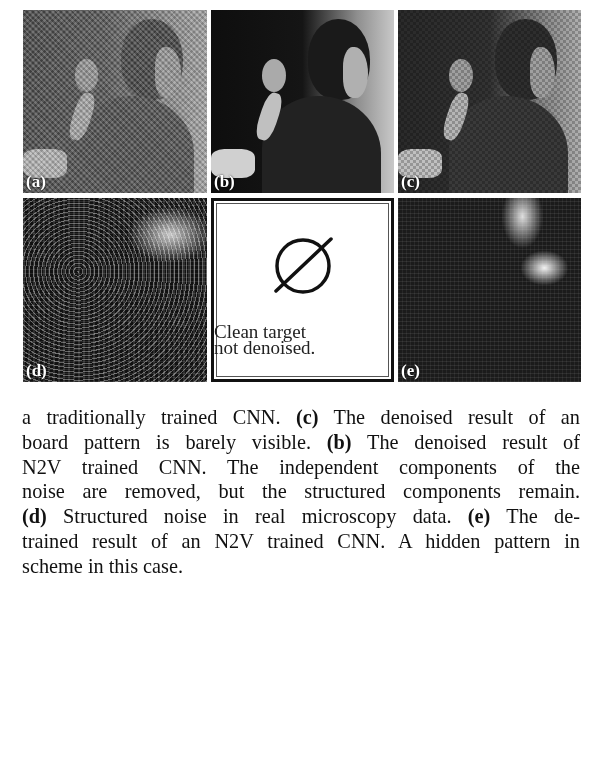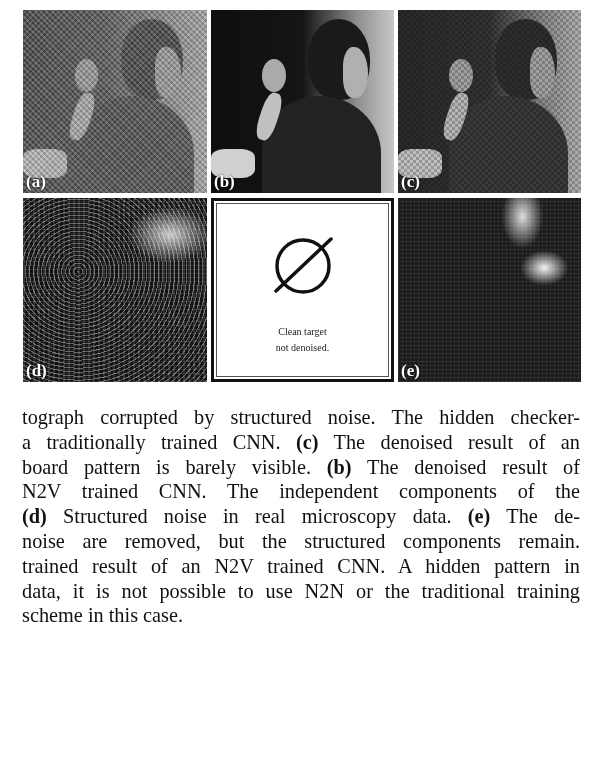--- a/index.html
+++ b/index.html
@@ -15,21 +15,21 @@
   .photo .girl { position:absolute; left:28%; top:27%; width:13%; height:18%; border-radius:50%; }
   .photo .arm { position:absolute; left:27%; top:45%; width:10%; height:27%; border-radius:40%; transform:rotate(18deg); }
   .photo .light { position:absolute; left:0; top:76%; width:24%; height:16%; border-radius:30%; }
   .noise-a { background-image:repeating-linear-gradient(45deg, rgba(255,255,255,.12) 0 2px, rgba(0,0,0,.12) 2px 4px), repeating-linear-gradient(-45deg, rgba(255,255,255,.1) 0 2px, rgba(0,0,0,.1) 2px 4px); }
   .checker { background-image:linear-gradient(45deg, rgba(0,0,0,.22) 25%, transparent 25%, transparent 75%, rgba(0,0,0,.22) 75%), linear-gradient(45deg, rgba(0,0,0,.22) 25%, transparent 25%, transparent 75%, rgba(0,0,0,.22) 75%); background-size:6px 6px; background-position:0 0, 3px 3px; }
   .micro-d { background:#111; background-image:radial-gradient(ellipse 60px 40px at 80% 20%, rgba(255,255,255,.75), transparent 70%), repeating-radial-gradient(circle at 30% 40%, rgba(255,255,255,.35) 0 1px, transparent 1px 4px), repeating-linear-gradient(90deg, rgba(255,255,255,.12) 0 2px, transparent 2px 5px), repeating-linear-gradient(0deg, rgba(255,255,255,.1) 0 1px, transparent 1px 4px); }
   .micro-e { background:#1b1b1b; background-image:radial-gradient(ellipse 30px 22px at 80% 38%, rgba(255,255,255,.95), transparent 80%), radial-gradient(ellipse 26px 40px at 68% 10%, rgba(255,255,255,.85), transparent 80%), repeating-linear-gradient(0deg, rgba(255,255,255,.08) 0 1px, transparent 1px 4px), repeating-linear-gradient(90deg, rgba(255,255,255,.06) 0 1px, transparent 1px 4px); }
   .empty-panel { background:#fff; border:3px solid #111; box-sizing:border-box; }
   .empty-panel .inner { position:absolute; inset:2px; border:1px solid #555; }
   .empty-symbol { position:absolute; left:50%; top:30px; transform:translateX(-50%); width:70px; height:70px; }
-  .empty-text { position:absolute; left:0; right:0; top:123px; text-align:center; font-size:10px; line-height:16px; color:#222; }
+  .empty-text { position:absolute; left:0; right:0; top:123px; font-size:19px; line-height:16px; color:#222; }
   .caption { position:absolute; left:22px; top:405px; width:558px; font-size:20.3px; line-height:24.8px; text-align:justify; color:#111; }
   .caption .line { display:block; text-align:justify; text-align-last:justify; white-space:nowrap; }
   .caption .line.last { text-align-last:left; }
   .ref { color:#d02020; }
   b { font-weight:bold; }
 </style>
 </head>
 <body>
 
 <div class="panel photo noise-a" style="left:23px;top:10px;width:184px;height:183px;">
@@ -81,22 +81,20 @@
     <div>Clean target</div>
     <div>not denoised.</div>
   </div>
 </div>
 
 <div class="panel micro-e" style="left:398px;top:198px;width:183px;height:184px;">
   <span class="lbl">(e)</span>
 </div>
 
 <div class="caption" id="caption">
-    <span class="line"><span>tograph corrupted by structured noise. The hidden checker-</span></span>
     <span class="line"><span>a traditionally trained CNN. </span><b>(c)</b><span> The denoised result of an</span></span>
     <span class="line"><span>board pattern is barely visible.  </span><b>(b)</b><span> The denoised result of</span></span>
     <span class="line"><span>N2V trained CNN. The independent components of the</span></span>
+    <span class="line"><span>noise are removed, but the structured components remain.</span></span>
     <span class="line"><b>(d)</b><span> Structured noise in real microscopy data.  </span><b>(e)</b><span> The de-</span></span>
-    <span class="line"><span>noise are removed, but the structured components remain.</span></span>
     <span class="line"><span>trained result of an N2V trained CNN. A hidden pattern in</span></span>
-    <span class="line"><span>data, it is not possible to use N2N or the traditional training</span></span>
     <span class="line last"><span>scheme in this case.</span></span>
   </div>
 
 </body></html>

